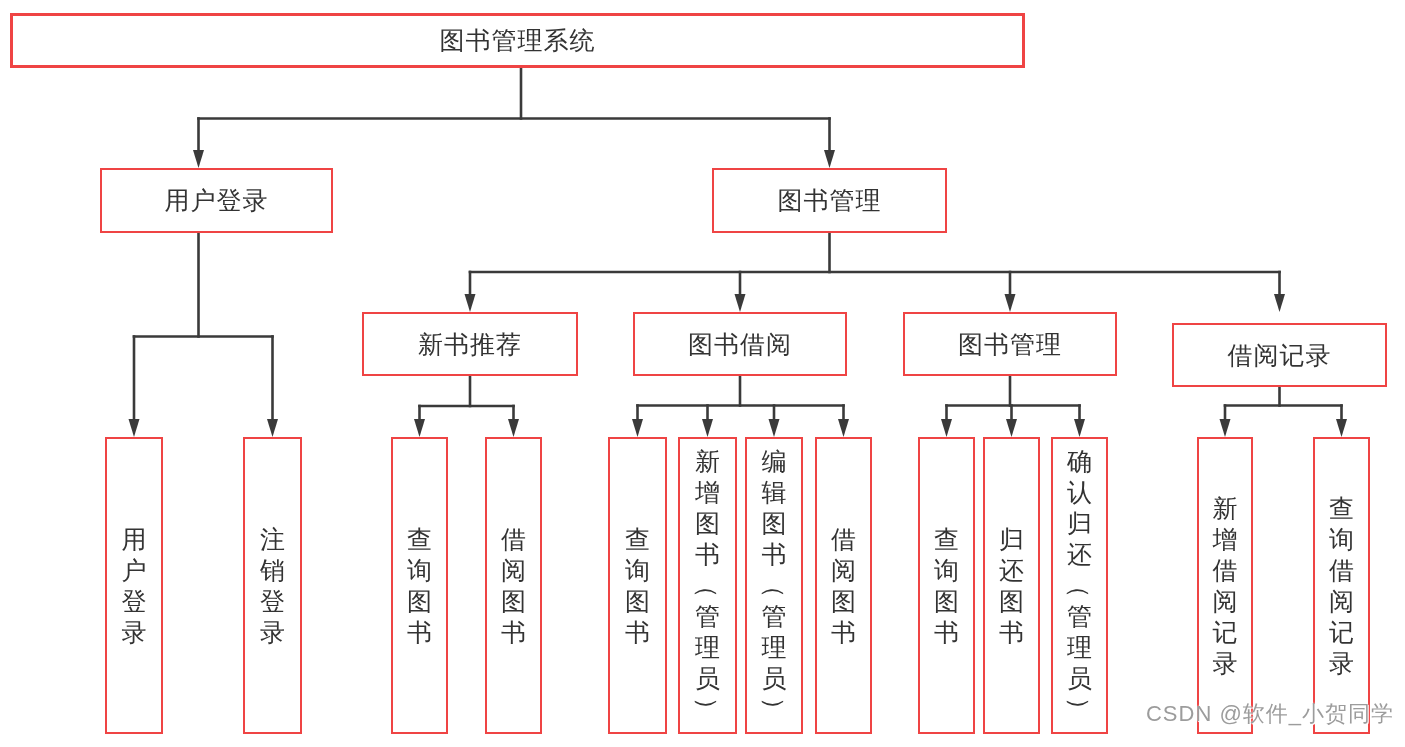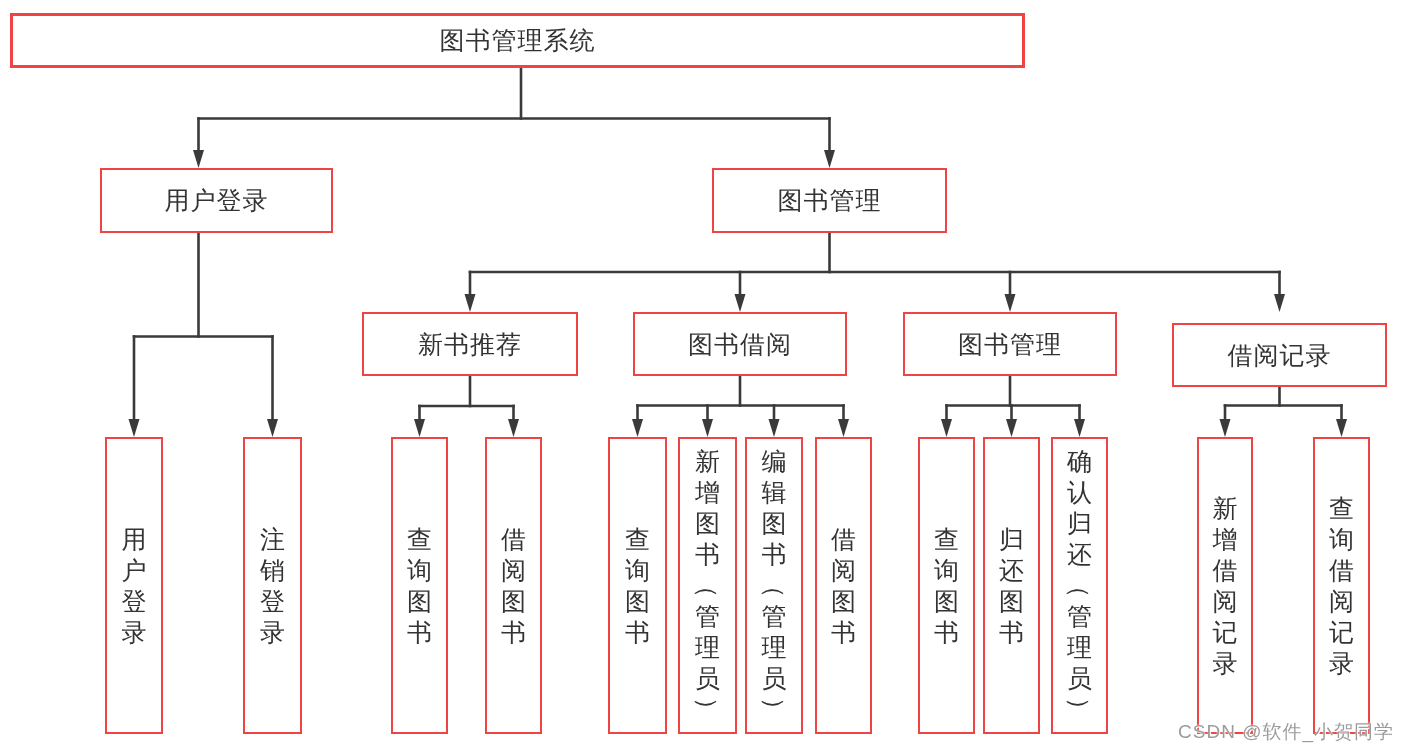--- a/index.html
+++ b/index.html
@@ -18,22 +18,22 @@
   }
   .node.root{border-width:3px;}
   .h-label{font-size:25px;letter-spacing:1px;white-space:nowrap;color:#333333;}
   .v-label{
     display:flex;flex-direction:column;align-items:center;justify-content:center;
     width:100%;height:100%;font-size:25px;color:#333333;
   }
   .v-label .ch{display:block;height:31px;line-height:31px;text-align:center;}
   .v-label .ch.rot{transform:rotate(90deg);}
   .watermark{
-    position:absolute;z-index:3;right:11px;bottom:2px;
-    font-size:19px;color:#9c9c9c;letter-spacing:1px;white-space:nowrap;
+    position:absolute;z-index:3;right:11px;bottom:18px;
+    font-size:22px;color:#9c9c9c;letter-spacing:1px;white-space:nowrap;
     text-shadow:0 0 2px #ffffff, 1px 1px 0 #ffffff;
   }
 </style>
 </head>
 <body>
 
 <div class="stage">
   <svg class="connectors" width="1405" height="747" viewBox="0 0 1405 747">
       <line x1="521" y1="68" x2="521" y2="118.5" stroke="#3a3a3a" stroke-width="2.6" stroke-linecap="square"></line>
       <line x1="198.5" y1="118.5" x2="829.5" y2="118.5" stroke="#3a3a3a" stroke-width="2.6" stroke-linecap="square"></line>

